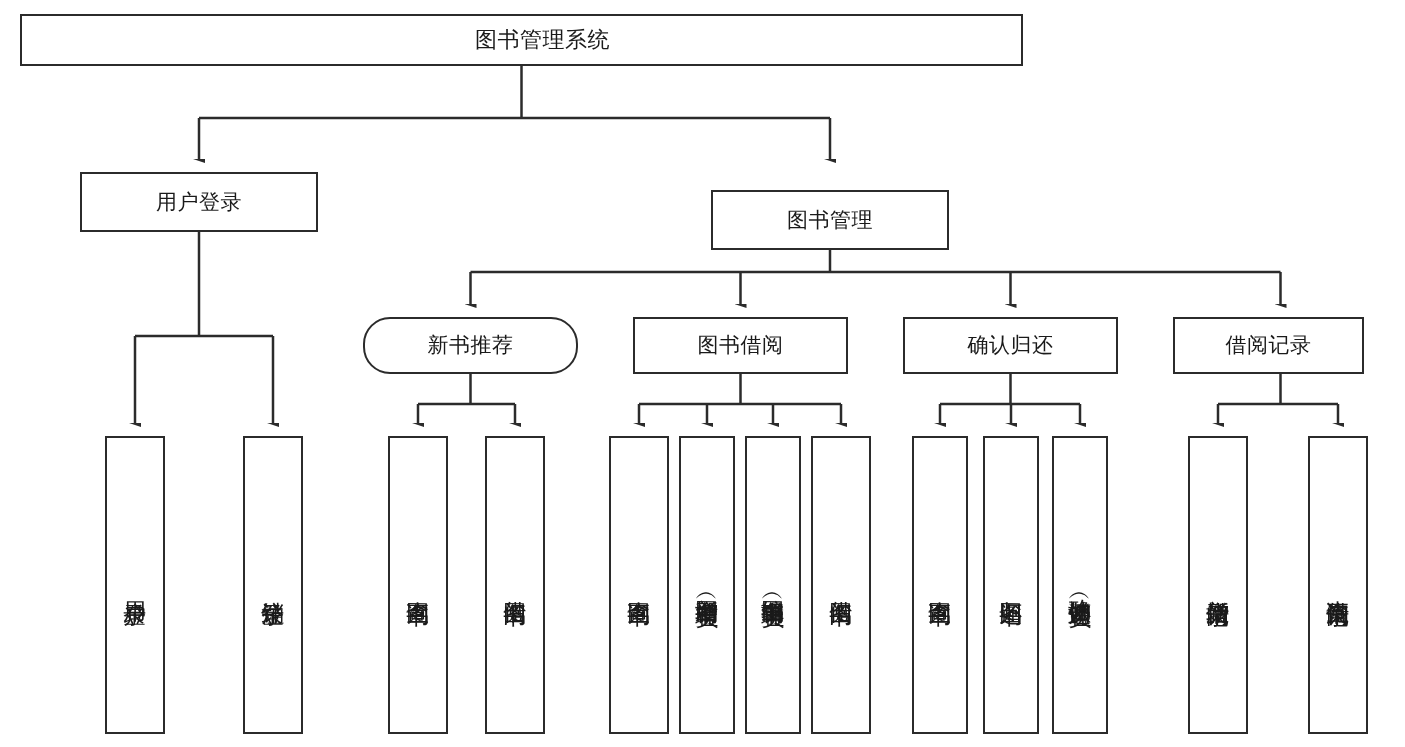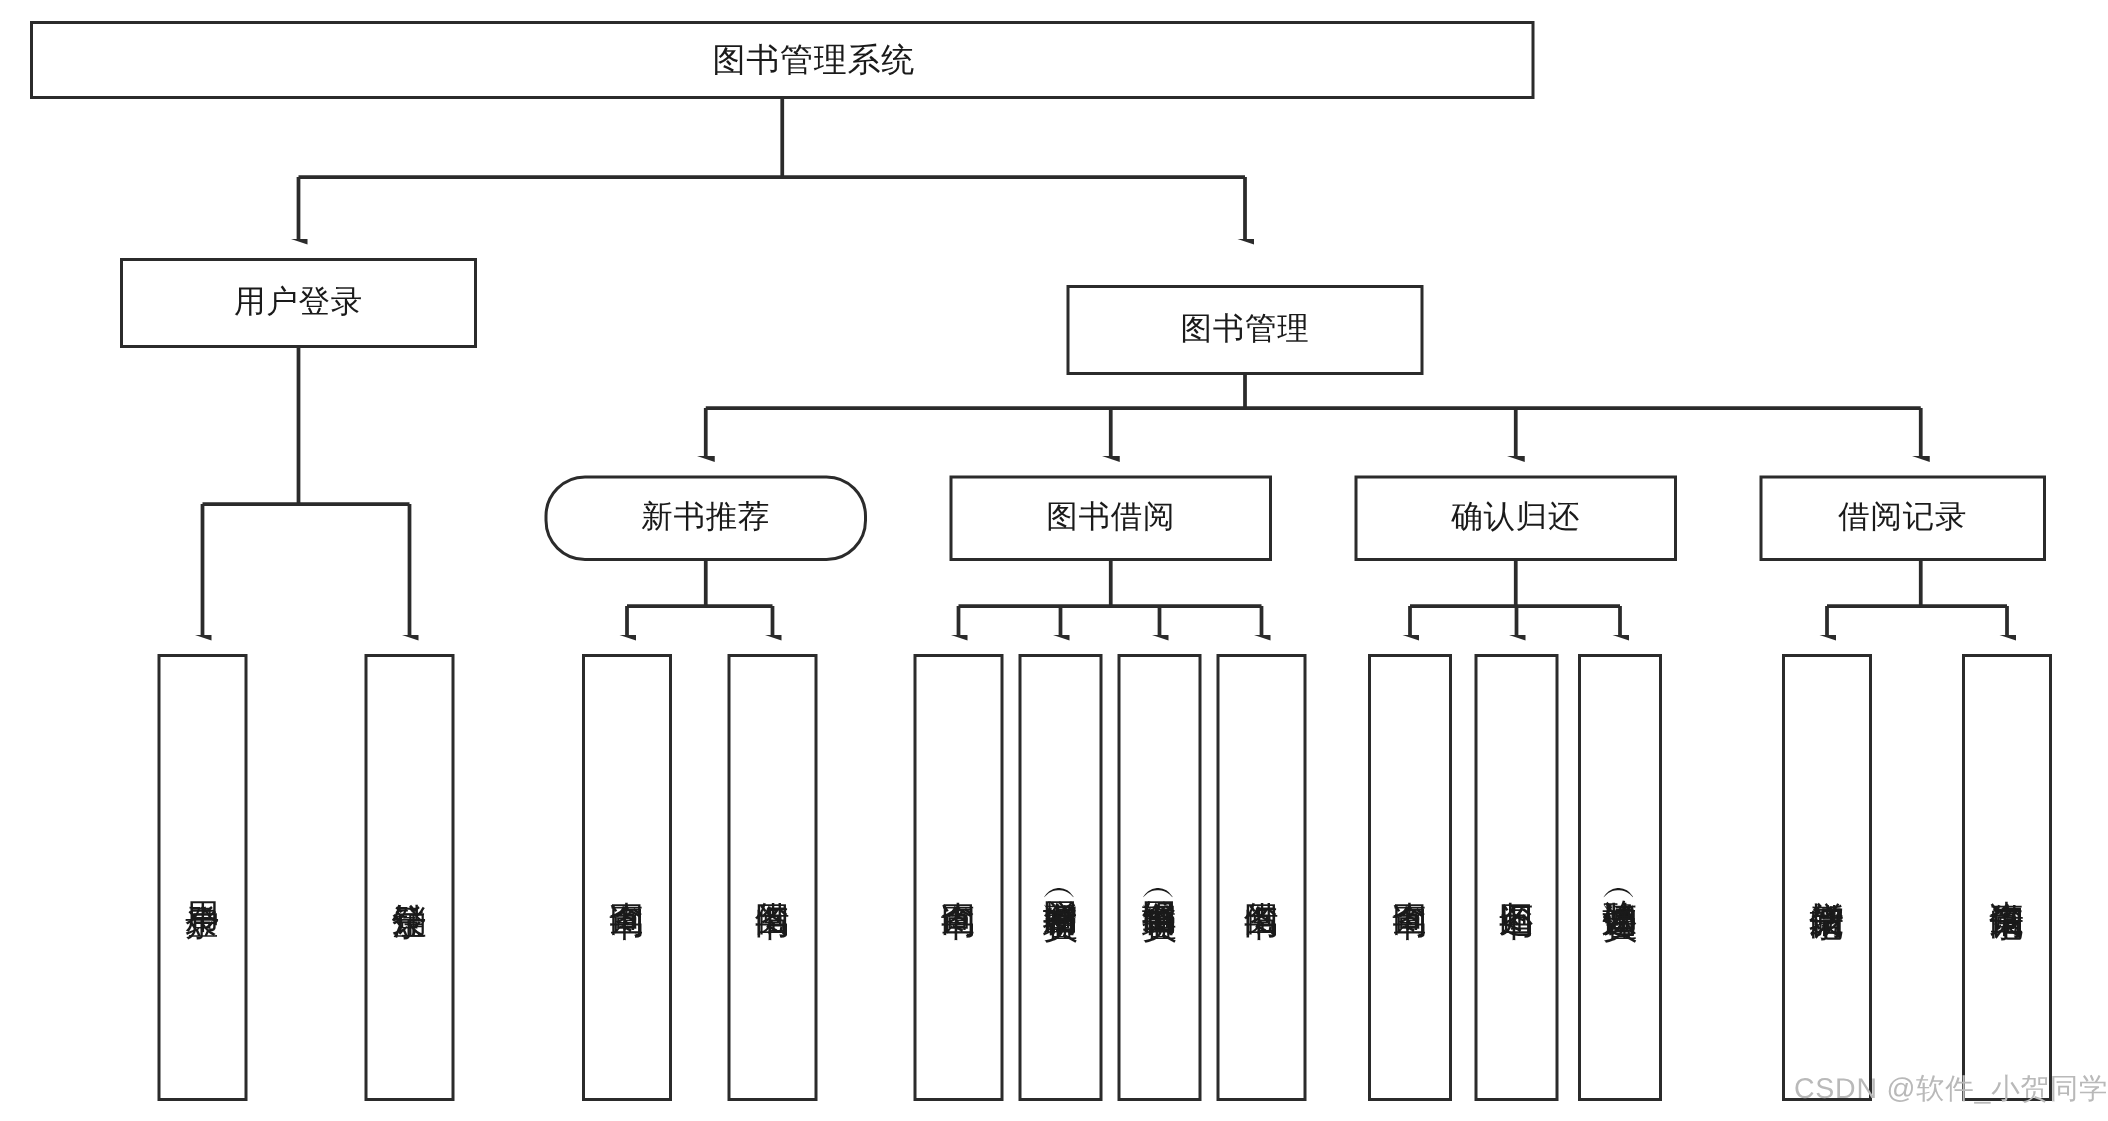--- a/index.html
+++ b/index.html
@@ -175,15 +175,14 @@
         <span class="node-label">确认归还（管理员）</span>
       </div>
       <div class="node vertical" style="left: 1188px; top: 436px; width: 60px; height: 298px;">
         <span class="node-label">新增借阅记录</span>
       </div>
       <div class="node vertical" style="left: 1308px; top: 436px; width: 60px; height: 298px;">
         <span class="node-label">查询借阅记录</span>
       </div>
     </div>
 
-  <div class="watermark" style="left: 1196px; top: 713px;">CSDN @软件_小贺同学</div>
 
 </div>
 
 </body></html>

